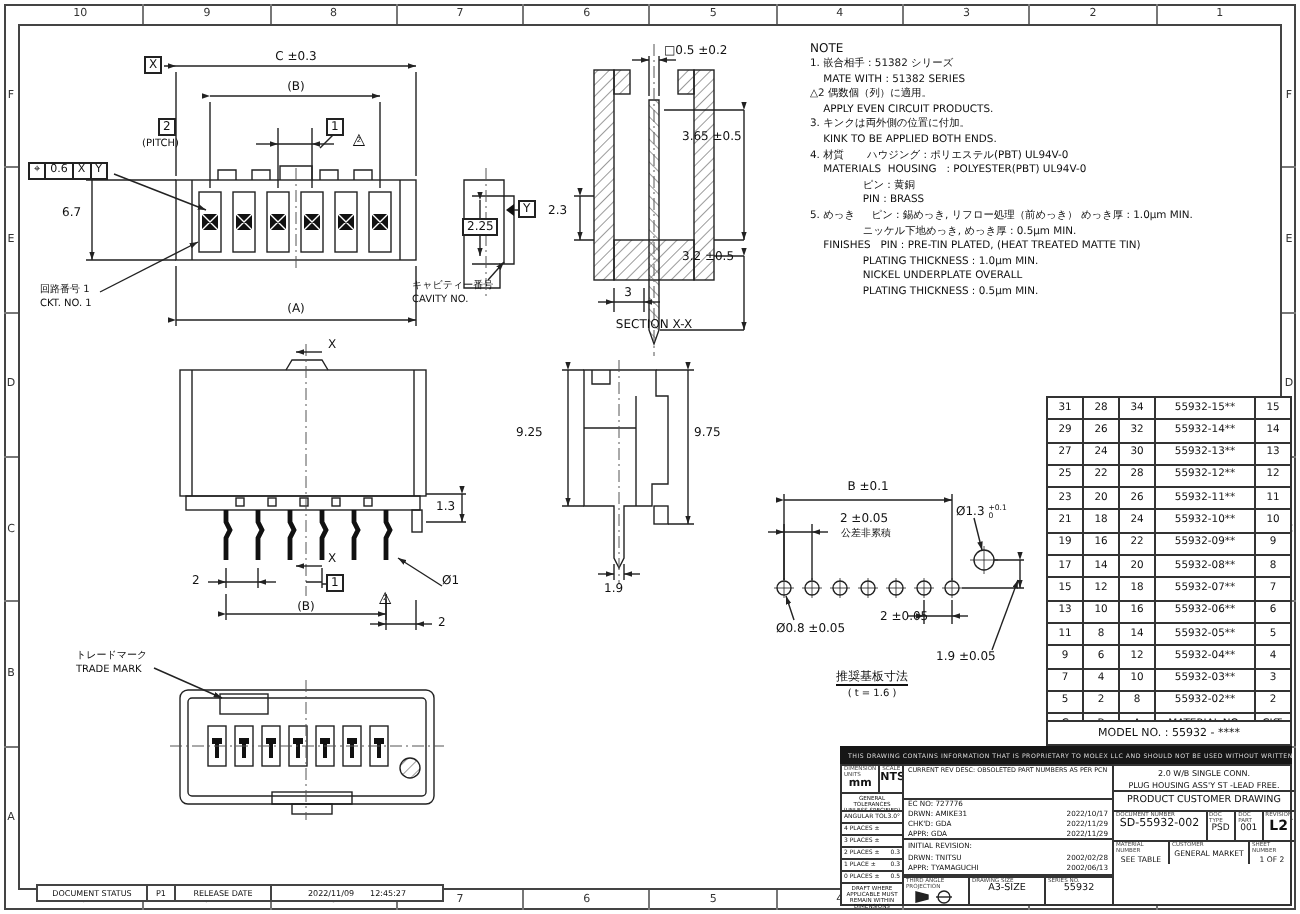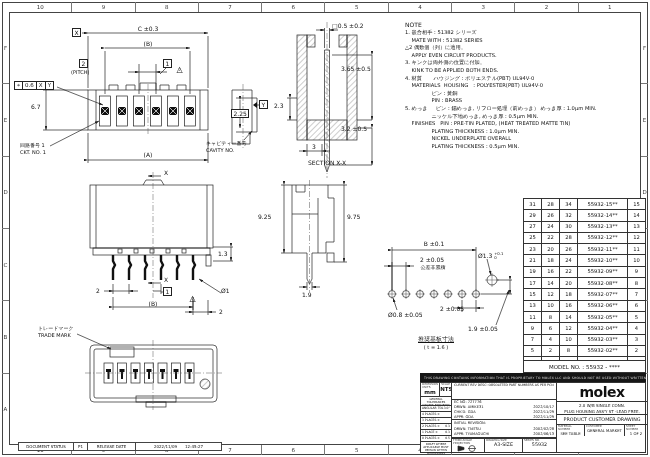--- a/index.html
+++ b/index.html
@@ -577,28 +577,43 @@
           <div style="font-size:4.8px;">A3-SIZE</div>
         </div>
         <div style="flex:1;text-align:center;">
           <div class="ch">SERIES NO.</div>
           <div style="font-size:4.8px;">55932</div>
         </div>
       </div>
     </div>
 
     <div class="col" style="left:136px;width:90px;border-right:none;">
-      <div class="row" style="height:19px;">
-          <div class="logo">molex</div>
-        </div>
       <div class="row" style="height:13px;font-size:4px;line-height:5.5px;text-align:center;padding-top:1px;">
         <div>2.0 W/B SINGLE CONN.</div>
         <div>PLUG HOUSING ASS'Y ST -LEAD FREE.</div>
       </div>
       <div class="row" style="height:10px;font-size:4.8px;display:flex;align-items:center;justify-content:center;">PRODUCT CUSTOMER DRAWING</div>
+      <div class="row" style="height:15px;display:flex;">
+        <div style="width:47px;border-right:1px solid #333;">
+            <div class="ch">DOCUMENT NUMBER</div>
+            <div style="font-size:5.5px;text-align:center;">SD-55932-002</div>
+          </div>
+        <div style="width:14px;border-right:1px solid #333;text-align:center;">
+            <div class="ch">DOC TYPE</div>
+            <div style="font-size:4.5px;">PSD</div>
+          </div>
+        <div style="width:13px;border-right:1px solid #333;text-align:center;">
+            <div class="ch">DOC PART</div>
+            <div style="font-size:4.5px;">001</div>
+          </div>
+        <div style="flex:1;text-align:center;">
+            <div class="ch">REVISION</div>
+            <div style="font-size:7px;font-weight:bold;">L2</div>
+          </div>
+      </div>
       <div style="height:11px;display:flex;">
         <div style="width:27px;border-right:1px solid #333;text-align:center;">
             <div class="ch">MATERIAL NUMBER</div>
             <div style="font-size:3.8px;">SEE TABLE</div>
           </div>
         <div style="width:39px;border-right:1px solid #333;text-align:center;">
             <div class="ch">CUSTOMER</div>
             <div style="font-size:3.8px;">GENERAL MARKET</div>
           </div>
         <div style="flex:1;text-align:center;">

